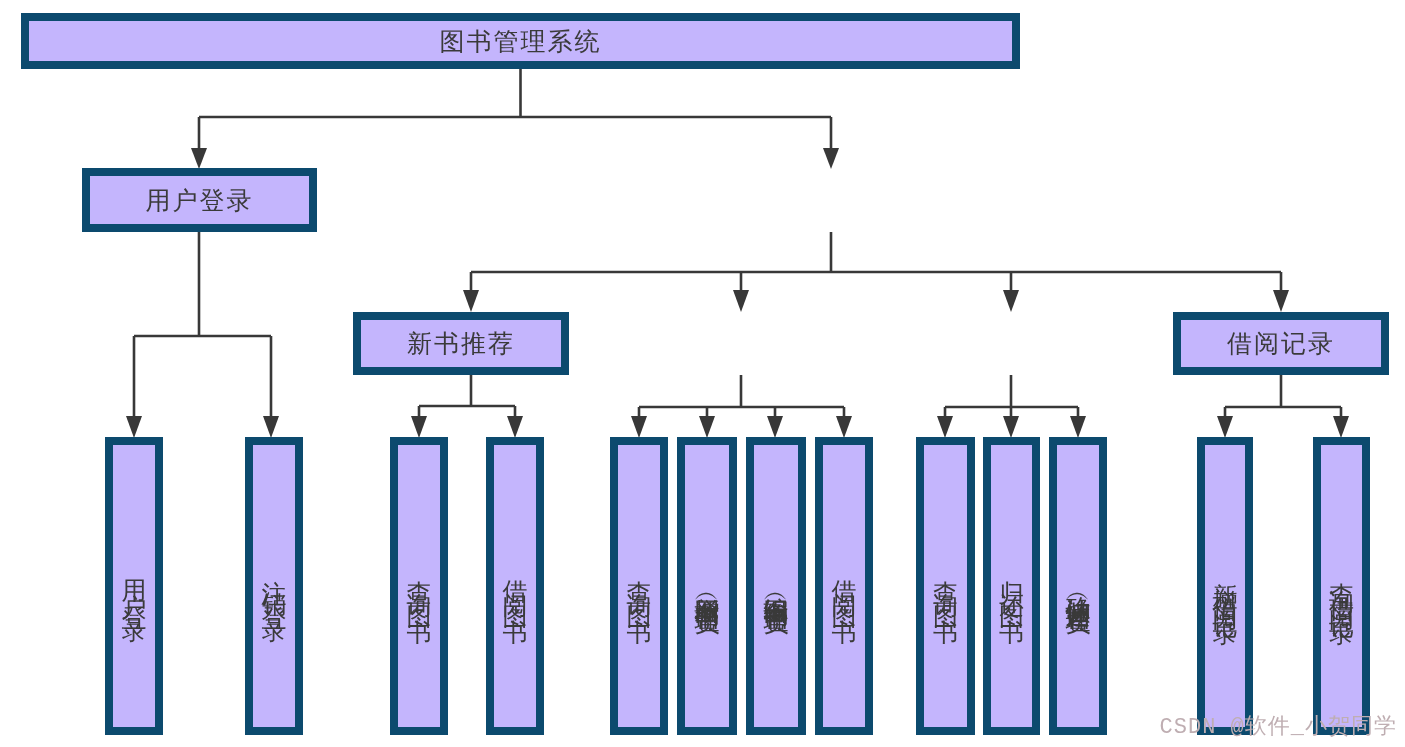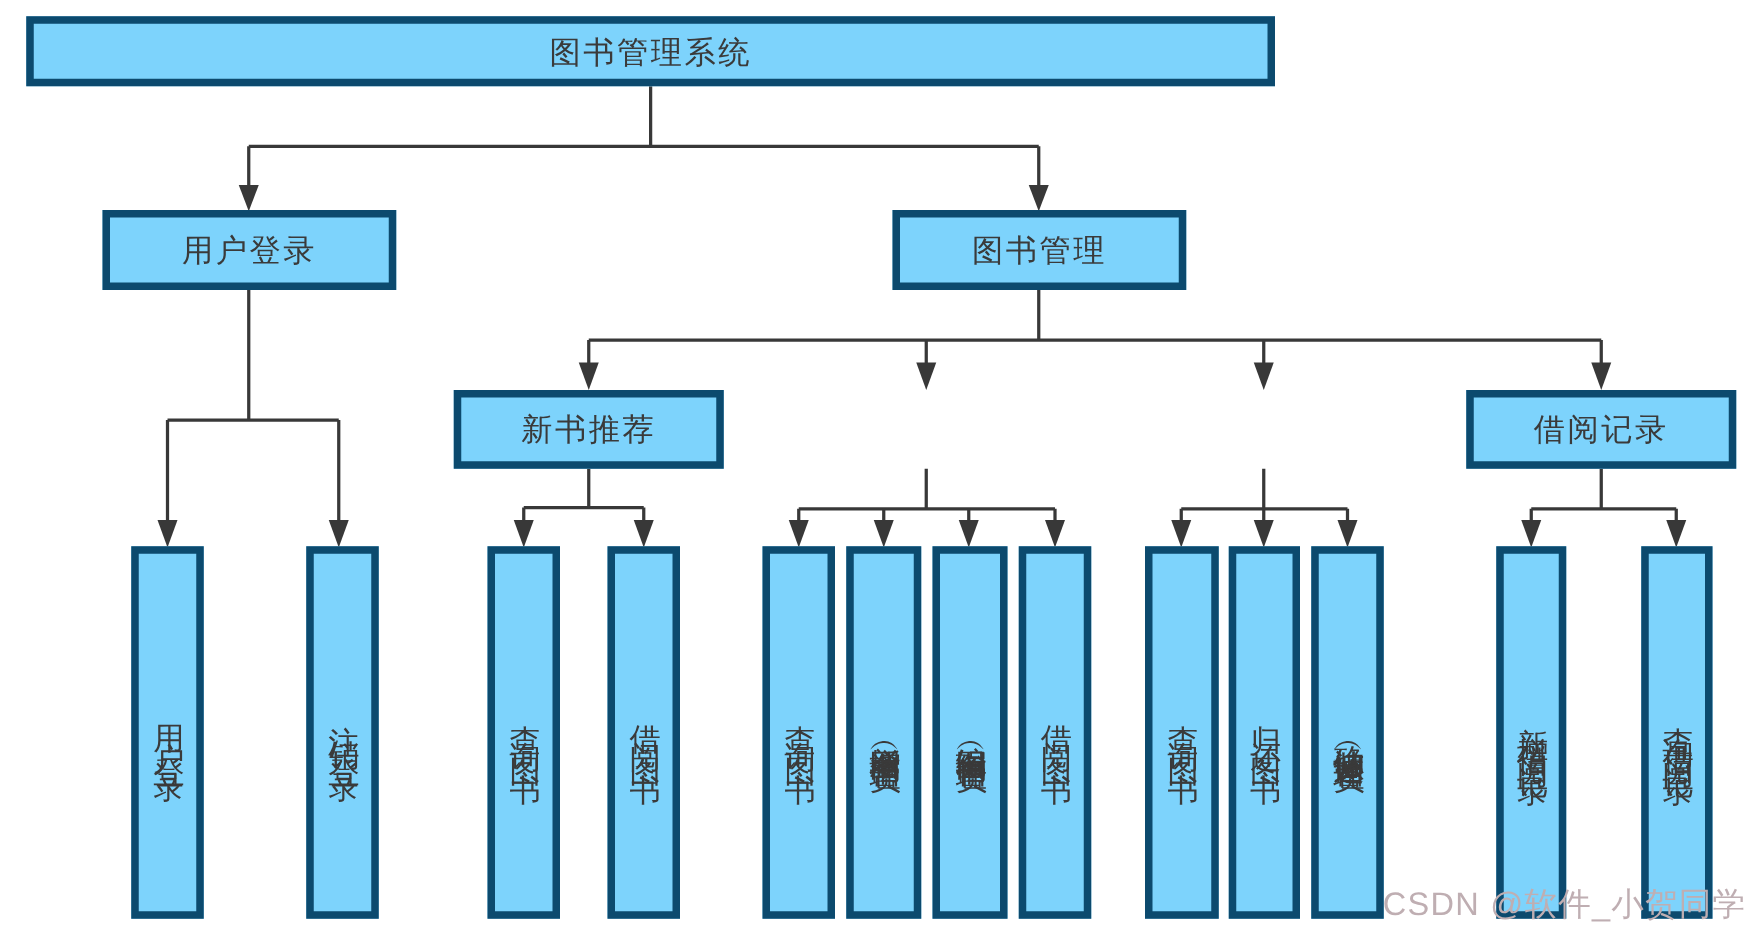--- a/index.html
+++ b/index.html
@@ -17,22 +17,22 @@
   }
   .connectors {
     position: absolute;
     left: 0; top: 0;
     width: 1405px;
     height: 747px;
   }
   .node {
     position: absolute;
     box-sizing: border-box;
-    border: 6px solid #0c4a6e;
-    background: #7dd3fc;
+    border: 8px solid #0c4a6e;
+    background: #c4b5fd;
     display: flex;
     align-items: center;
     justify-content: center;
     color: #3a3a3a;
   }
   .hnode {
     font-size: 25px;
     letter-spacing: 2px;
   }
   .leaf {
@@ -47,24 +47,25 @@
     line-height: 1;
     white-space: nowrap;
   }
   .ls-wide  .vtext { letter-spacing: 13px; }
   .ls-mid   .vtext { letter-spacing: 8px; }
   .ls-tight .vtext { letter-spacing: 2px; }
   .watermark {
     position: absolute;
     right: 8px;
     bottom: 6px;
-    font-size: 26px;
+    font-size: 22px;
     color: #bfaeb2;
     letter-spacing: 1px;
     pointer-events: none;
+    font-family: Liberation Mono, monospace;
   }
   line, polyline { stroke: #383838; stroke-width: 2.6px; fill: none; }
   polygon { fill: #383838; stroke: none; }
 </style>
 </head>
 <body>
 
 <div class="canvas">
 
   <svg class="connectors" viewBox="0 0 1405 747" xmlns="http://www.w3.org/2000/svg">
@@ -129,25 +130,22 @@
     <polygon points="1333,416 1349,416 1341,438"></polygon>
   </svg>
 
   <div class="node hnode" style="left:21px; top:13px; width:999px; height:56px;">
     <span>图书管理系统</span>
   </div>
 
   <div class="node hnode" style="left:82px; top:168px; width:235px; height:64px;">
     <span>用户登录</span>
   </div>
-  <div class="node hnode" style="left:714px; top:168px; width:235px; height:64px;">
-    <span>图书管理</span>
-  </div>
 
-  <div class="node hnode" style="left:363px; top:312px; width:216px; height:63px;">
+  <div class="node hnode" style="left:353px; top:312px; width:216px; height:63px;">
     <span>新书推荐</span>
   </div>
   <div class="node hnode" style="left:1173px; top:312px; width:216px; height:63px;">
     <span>借阅记录</span>
   </div>
 
   <div class="node leaf ls-wide" style="left:105px;">
     <span class="vtext">用户登录</span>
   </div>
   <div class="node leaf ls-wide" style="left:245px;">

